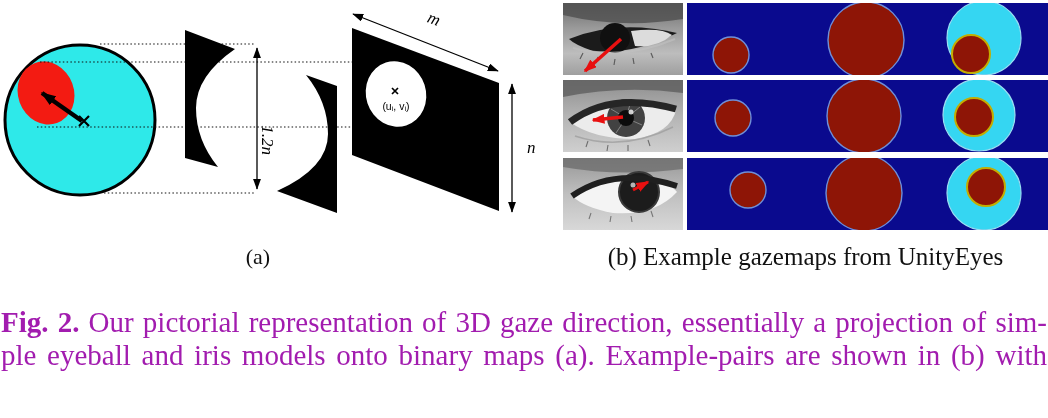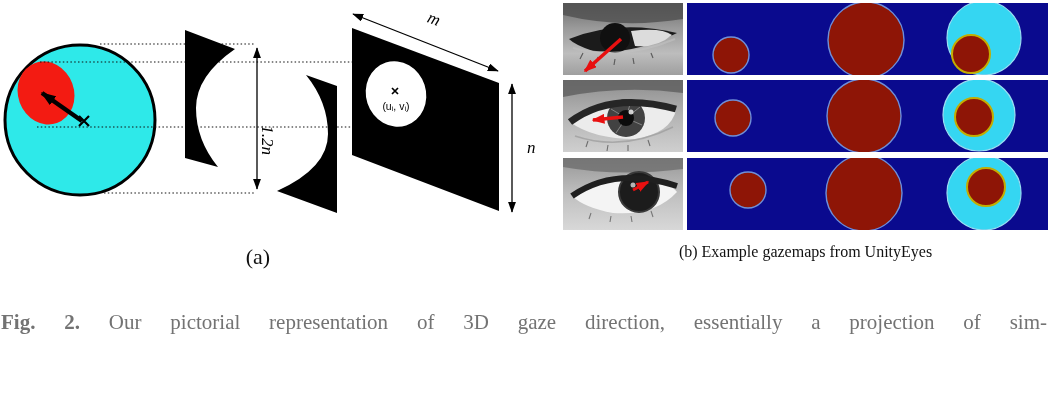--- a/index.html
+++ b/index.html
@@ -1,22 +1,22 @@
 <!DOCTYPE html>
 <html><head>
 <meta charset="utf-8">
 <style>
   html,body{margin:0;padding:0;background:#ffffff;}
   #page{position:relative;width:1048px;height:418px;background:#ffffff;overflow:hidden;
         font-family:"Liberation Serif", serif;color:#000;}
   .abs{position:absolute;}
   .panel-label{font-size:22px;text-align:center;color:#111;}
   #label-a{left:178px;top:244px;width:160px;}
-  #label-b{left:563px;top:243px;width:485px;font-size:16px;white-space:nowrap;}
-  #caption{left:1px;top:306px;width:1046px;font-size:21px;line-height:32.8px;color:#737373;}
+  #label-b{left:563px;top:243px;width:485px;font-size:25px;white-space:nowrap;}
+  #caption{left:1px;top:306px;width:1046px;font-size:29px;line-height:32.8px;color:#a21caf;}
   .cap-line{white-space:nowrap;}
   .just{text-align:justify;text-align-last:justify;white-space:normal;}
   .dotted{stroke:#111;stroke-width:1.1;stroke-dasharray:1.5 2.3;fill:none;}
   .dimline{stroke:#000;stroke-width:1.3;fill:none;}
   .dimtext{font-family:"Liberation Serif",serif;font-style:italic;font-size:17px;fill:#000;}
   .uvtext{font-family:"Liberation Sans",sans-serif;font-size:10.5px;fill:#000;}
   svg text{user-select:none;}
 </style>
 </head>
 <body>
@@ -160,15 +160,16 @@
       <circle cx="421" cy="190" r="37" fill="#35d6f2" stroke="#9adef2" stroke-width="1.2"></circle>
       <circle cx="423" cy="184" r="19" fill="#8e1506" stroke="#c3ad00" stroke-width="2"></circle>
     </g>
   </svg>
 
   <div id="label-a" class="abs panel-label">(a)</div>
   <div id="label-b" class="abs panel-label">(b) Example gazemaps from UnityEyes</div>
 
   <div id="caption" class="abs">
     <div class="cap-line just"><b>Fig. 2.</b><span> Our pictorial representation of 3D gaze direction, essentially a projection of sim-</span></div>
+    <div class="cap-line just"><span>ple eyeball and iris models onto binary maps (a). Example-pairs are shown in (b) with</span></div>
   </div>
 
 </div>
 
 </body></html>

